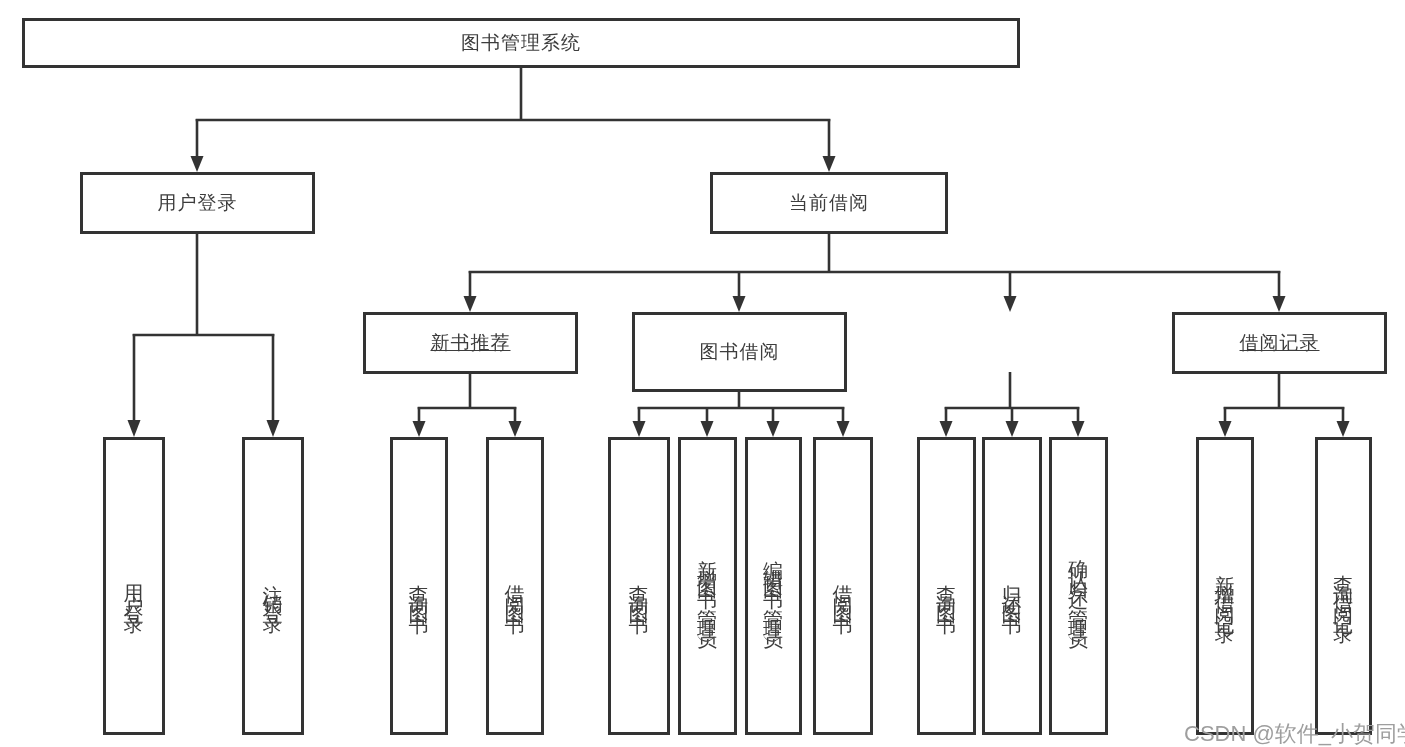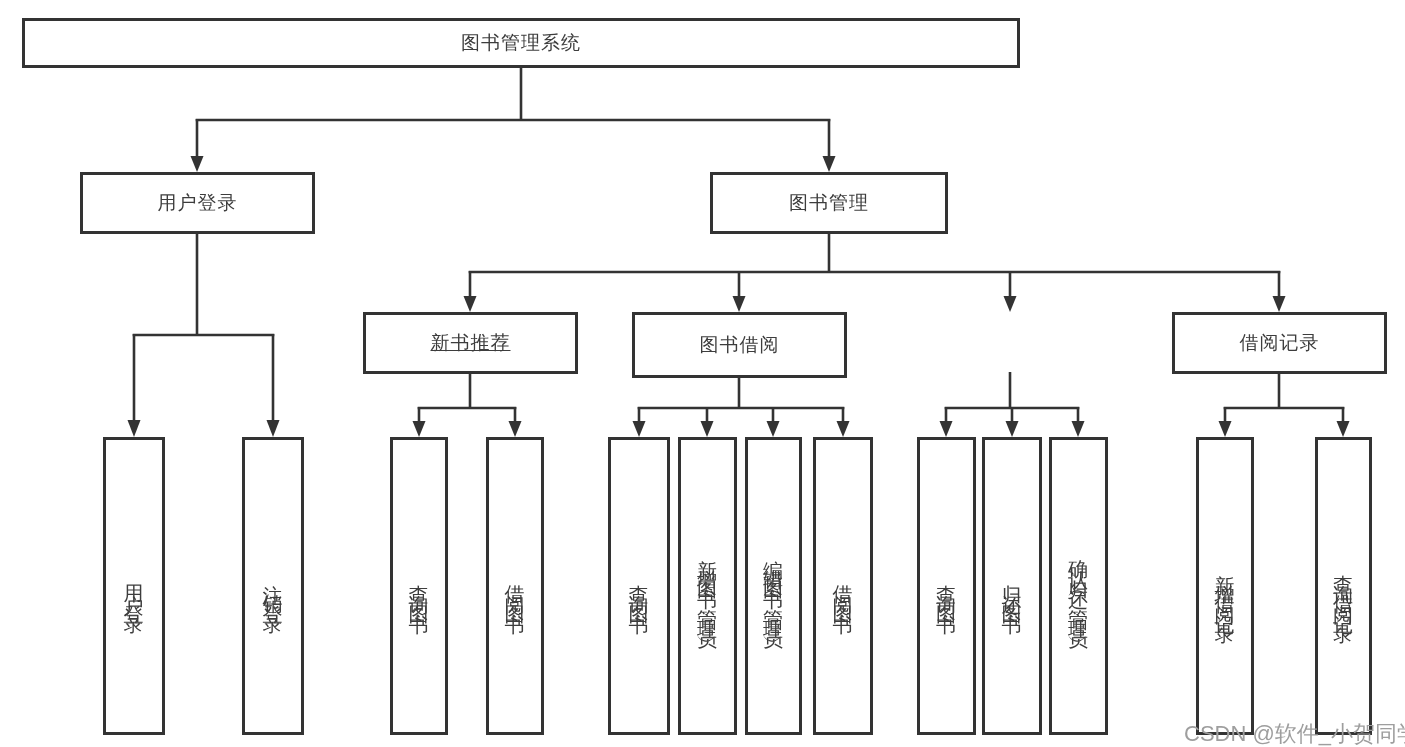--- a/index.html
+++ b/index.html
@@ -134,25 +134,25 @@
       <line x1="1225" y1="407" x2="1225" y2="422"></line>
       <polygon points="1218.5,421 1231.5,421 1225,437"></polygon>
       <line x1="1343" y1="407" x2="1343" y2="422"></line>
       <polygon points="1336.5,421 1349.5,421 1343,437"></polygon>
     </g>
   </svg>
 
   <div class="box h root" style="left:22px; top:18px; width:998px; height:50px;">图书管理系统</div>
 
   <div class="box h" style="left:80px; top:172px; width:235px; height:62px;">用户登录</div>
-  <div class="box h" style="left:710px; top:172px; width:238px; height:62px;">图书管理</div>
+  <div class="box h" style="left:710px; top:172px; width:238px; height:62px;">当前借阅</div>
 
   <div class="box h" style="left:363px; top:312px; width:215px; height:62px;text-decoration:underline;">新书推荐</div>
-  <div class="box h" style="left:632px; top:312px; width:215px; height:66px;">图书借阅</div>
-  <div class="box h" style="left:1172px; top:312px; width:215px; height:62px;">借阅记录</div>
+  <div class="box h" style="left:632px; top:312px; width:215px; height:80px;">图书借阅</div>
+  <div class="box h" style="left:1172px; top:312px; width:215px; height:62px;text-decoration:underline;">借阅记录</div>
 
   <div class="box v" style="left:103px; top:437px; width:62px; height:298px;">用户登录</div>
   <div class="box v" style="left:242px; top:437px; width:62px; height:298px;">注销登录</div>
 
   <div class="box v" style="left:390px; top:437px; width:58px; height:298px;">查询图书</div>
   <div class="box v" style="left:486px; top:437px; width:58px; height:298px;">借阅图书</div>
 
   <div class="box v" style="left:608px; top:437px; width:62px; height:298px;">查询图书</div>
   <div class="box v" style="left:678px; top:437px; width:59px; height:298px;">新增图书（管理员）</div>
   <div class="box v" style="left:745px; top:437px; width:57px; height:298px;">编辑图书（管理员）</div>

